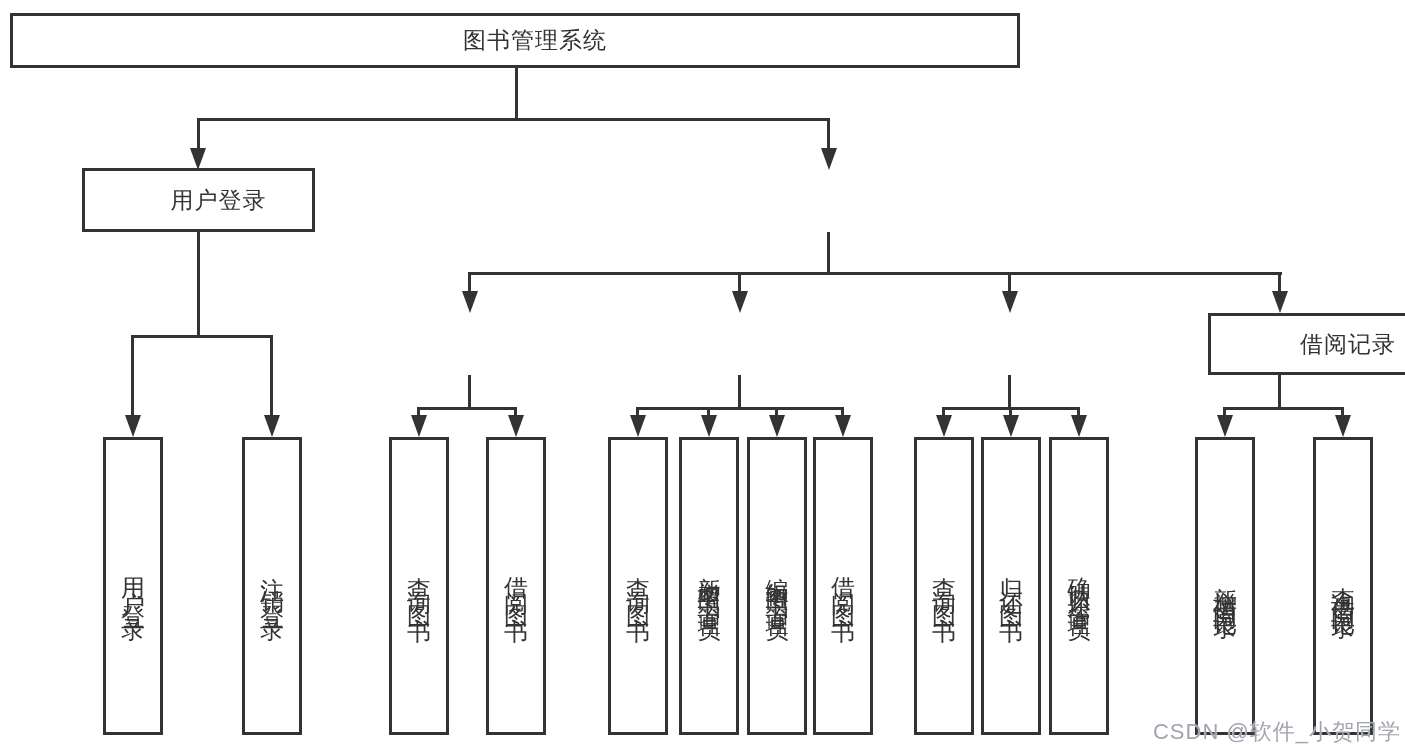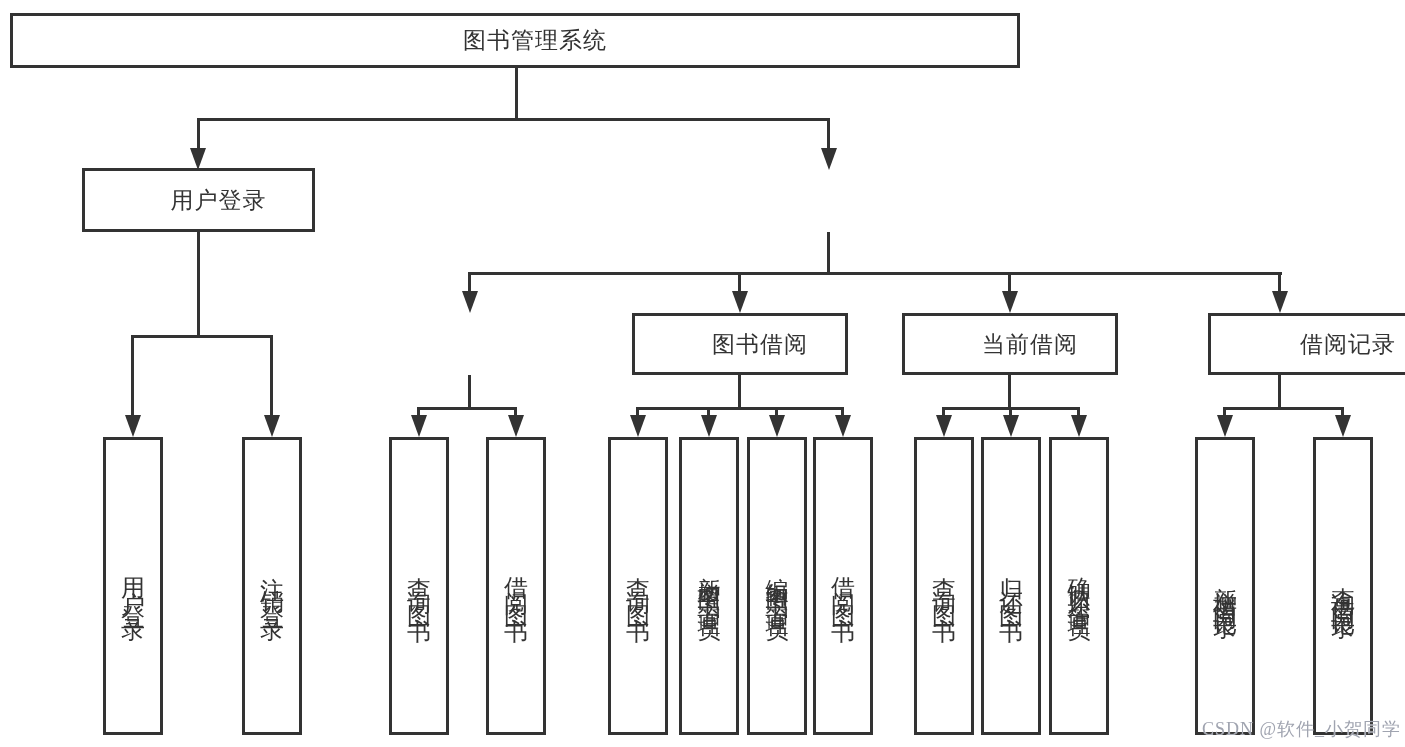--- a/index.html
+++ b/index.html
@@ -36,47 +36,40 @@
   .arrow{
     position:absolute;
     width:0;height:0;
     border-left:8px solid transparent;
     border-right:8px solid transparent;
     border-top:22px solid #333333;
   }
   .watermark{
     position:absolute;
     right:4px;top:717px;
-    font-size:18px;
+    font-size:22px;
     color:#a0a4b0;
     z-index:10;
     letter-spacing:1px;
     text-shadow:0 0 1px #ffffff;
-    font-family:Liberation Serif, serif;
   }
 </style>
 </head>
 <body>
 
 <div class="stage">
 
   <div class="box hlabel" style="left:10px;top:13px;width:1010px;height:55px">
     <span>图书管理系统</span>
   </div>
 
   <div class="box hlabel" style="left:82px;top:168px;width:233px;height:64px">
     <span>用户登录</span>
   </div>
 
-  <div class="box hlabel" style="left:632px;top:313px;width:216px;height:62px">
-    <span>图书借阅</span>
-  </div>
-  <div class="box hlabel" style="left:902px;top:313px;width:216px;height:62px">
-    <span>当前借阅</span>
-  </div>
   <div class="box hlabel" style="left:1208px;top:313px;width:240px;height:62px">
     <span>借阅记录</span>
   </div>
 
   <div class="box leaf" style="left:103px;top:437px;width:60px;height:298px">
     <span>用户登录</span>
   </div>
   <div class="box leaf" style="left:242px;top:437px;width:60px;height:298px">
     <span>注销登录</span>
   </div>

